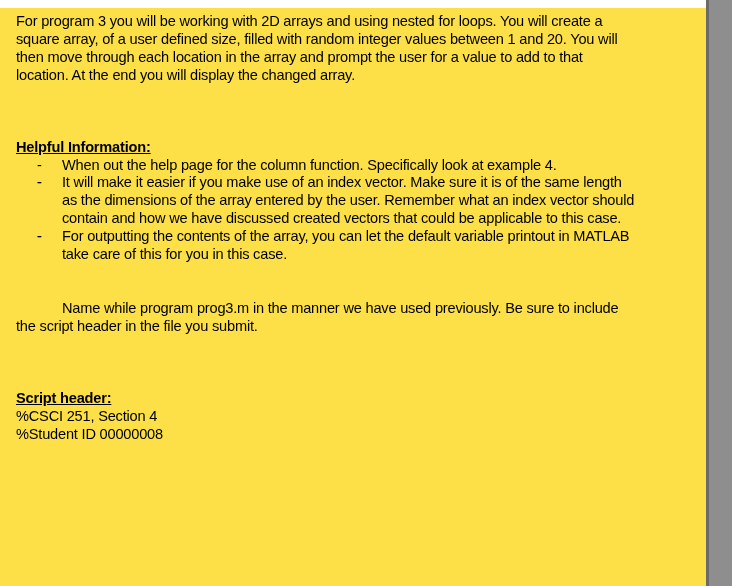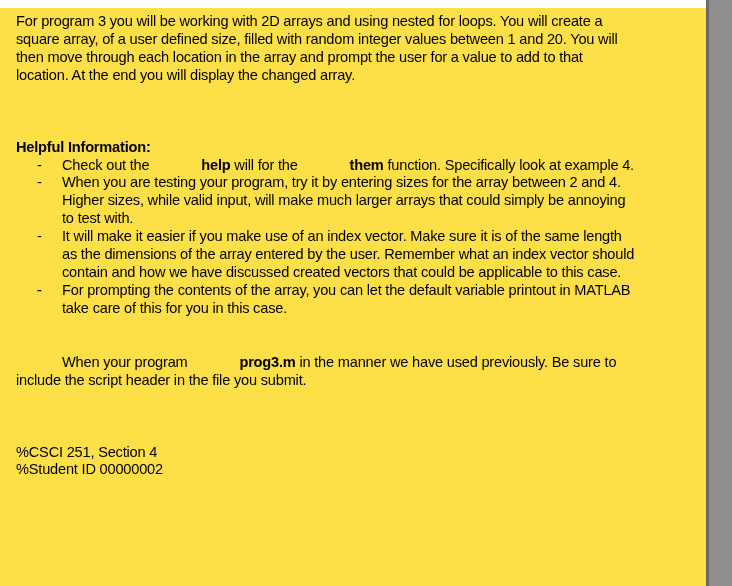--- a/index.html
+++ b/index.html
@@ -21,63 +21,63 @@
     }
     .text {
       position: absolute; left: 16px; top: 5px; width: 620px;
       font-size: 14.6px; line-height: 17.9px;
       letter-spacing: -0.2px;
     }
     p { margin: 0; }
     .gap1 { height: 54px; }
     .gap2 { height: 36px; }
     .gap3 { height: 54px; }
-    .heading { font-weight: bold; }
+    .heading { font-weight: bold; text-decoration: underline; }
     ul.bullets { list-style: none; margin: 0; padding: 0; }
     ul.bullets li { position: relative; padding-left: 46px; }
     ul.bullets li .dash { position: absolute; left: 21px; top: 0; }
     .indent { display: inline-block; width: 46px; }
-    b { font-weight: bold; margin-left: 48px; }
+    b { font-weight: normal; }
   </style>
 </head>
 <body>
 
 <div class="page">
   <div class="text">
     <p>For program 3 you will be working with 2D arrays and using nested for loops.  You will create a square array, of a user defined size, filled with random integer values between 1 and 20.  You will then move through each location in the array and prompt the user for a value to add to that location.  At the end you will display the changed array.</p>
 
     <div class="gap1"></div>
 
     <p class="heading">Helpful Information:</p>
     <ul class="bullets">
       <li>
         <span class="dash">-</span>
-        <span>Check out the </span><b>help</b><span> will for the </span><b>them</b><span> function. Specifically look at example 4.</span>
+        <span>When out the </span><b>help</b><span> page for the </span><b>column</b><span> function. Specifically look at example 4.</span>
       </li>
       <li>
         <span class="dash">-</span>
-        <span>When you are testing your program, try it by entering sizes for the array between 2 and 4.  Higher sizes, while valid input, will make much larger arrays that could simply be annoying to test with.</span>
       </li>
       <li>
         <span class="dash">-</span>
         <span>It will make it easier if you make use of an index vector. Make sure it is of the same length as the dimensions of the array entered by the user.  Remember what an index vector should contain and how we have discussed created vectors that could be applicable to this case.</span>
       </li>
       <li>
         <span class="dash">-</span>
       </li>
       <li>
         <span class="dash">-</span>
-        <span>For prompting the contents of the array, you can let the default variable printout in MATLAB take care of this for you in this case.</span>
+        <span>For outputting the contents of the array, you can let the default variable printout in MATLAB take care of this for you in this case.</span>
       </li>
     </ul>
 
     <div class="gap2"></div>
 
-    <p><span class="indent"></span><span>When your program </span><b>prog3.m</b><span> in the manner we have used previously.  Be sure to include the script header in the file you submit.</span></p>
+    <p><span class="indent"></span><span>Name while program </span><b>prog3.m</b><span> in the manner we have used previously.  Be sure to include the script header in the file you submit.</span></p>
 
     <div class="gap3"></div>
 
+    <p class="heading">Script header:</p>
     <p>%CSCI 251, Section 4</p>
-    <p>%Student ID 00000002</p>
+    <p>%Student ID 00000008</p>
   </div>
 </div>
 
 <div class="gutter"></div>
 
 </body></html>

